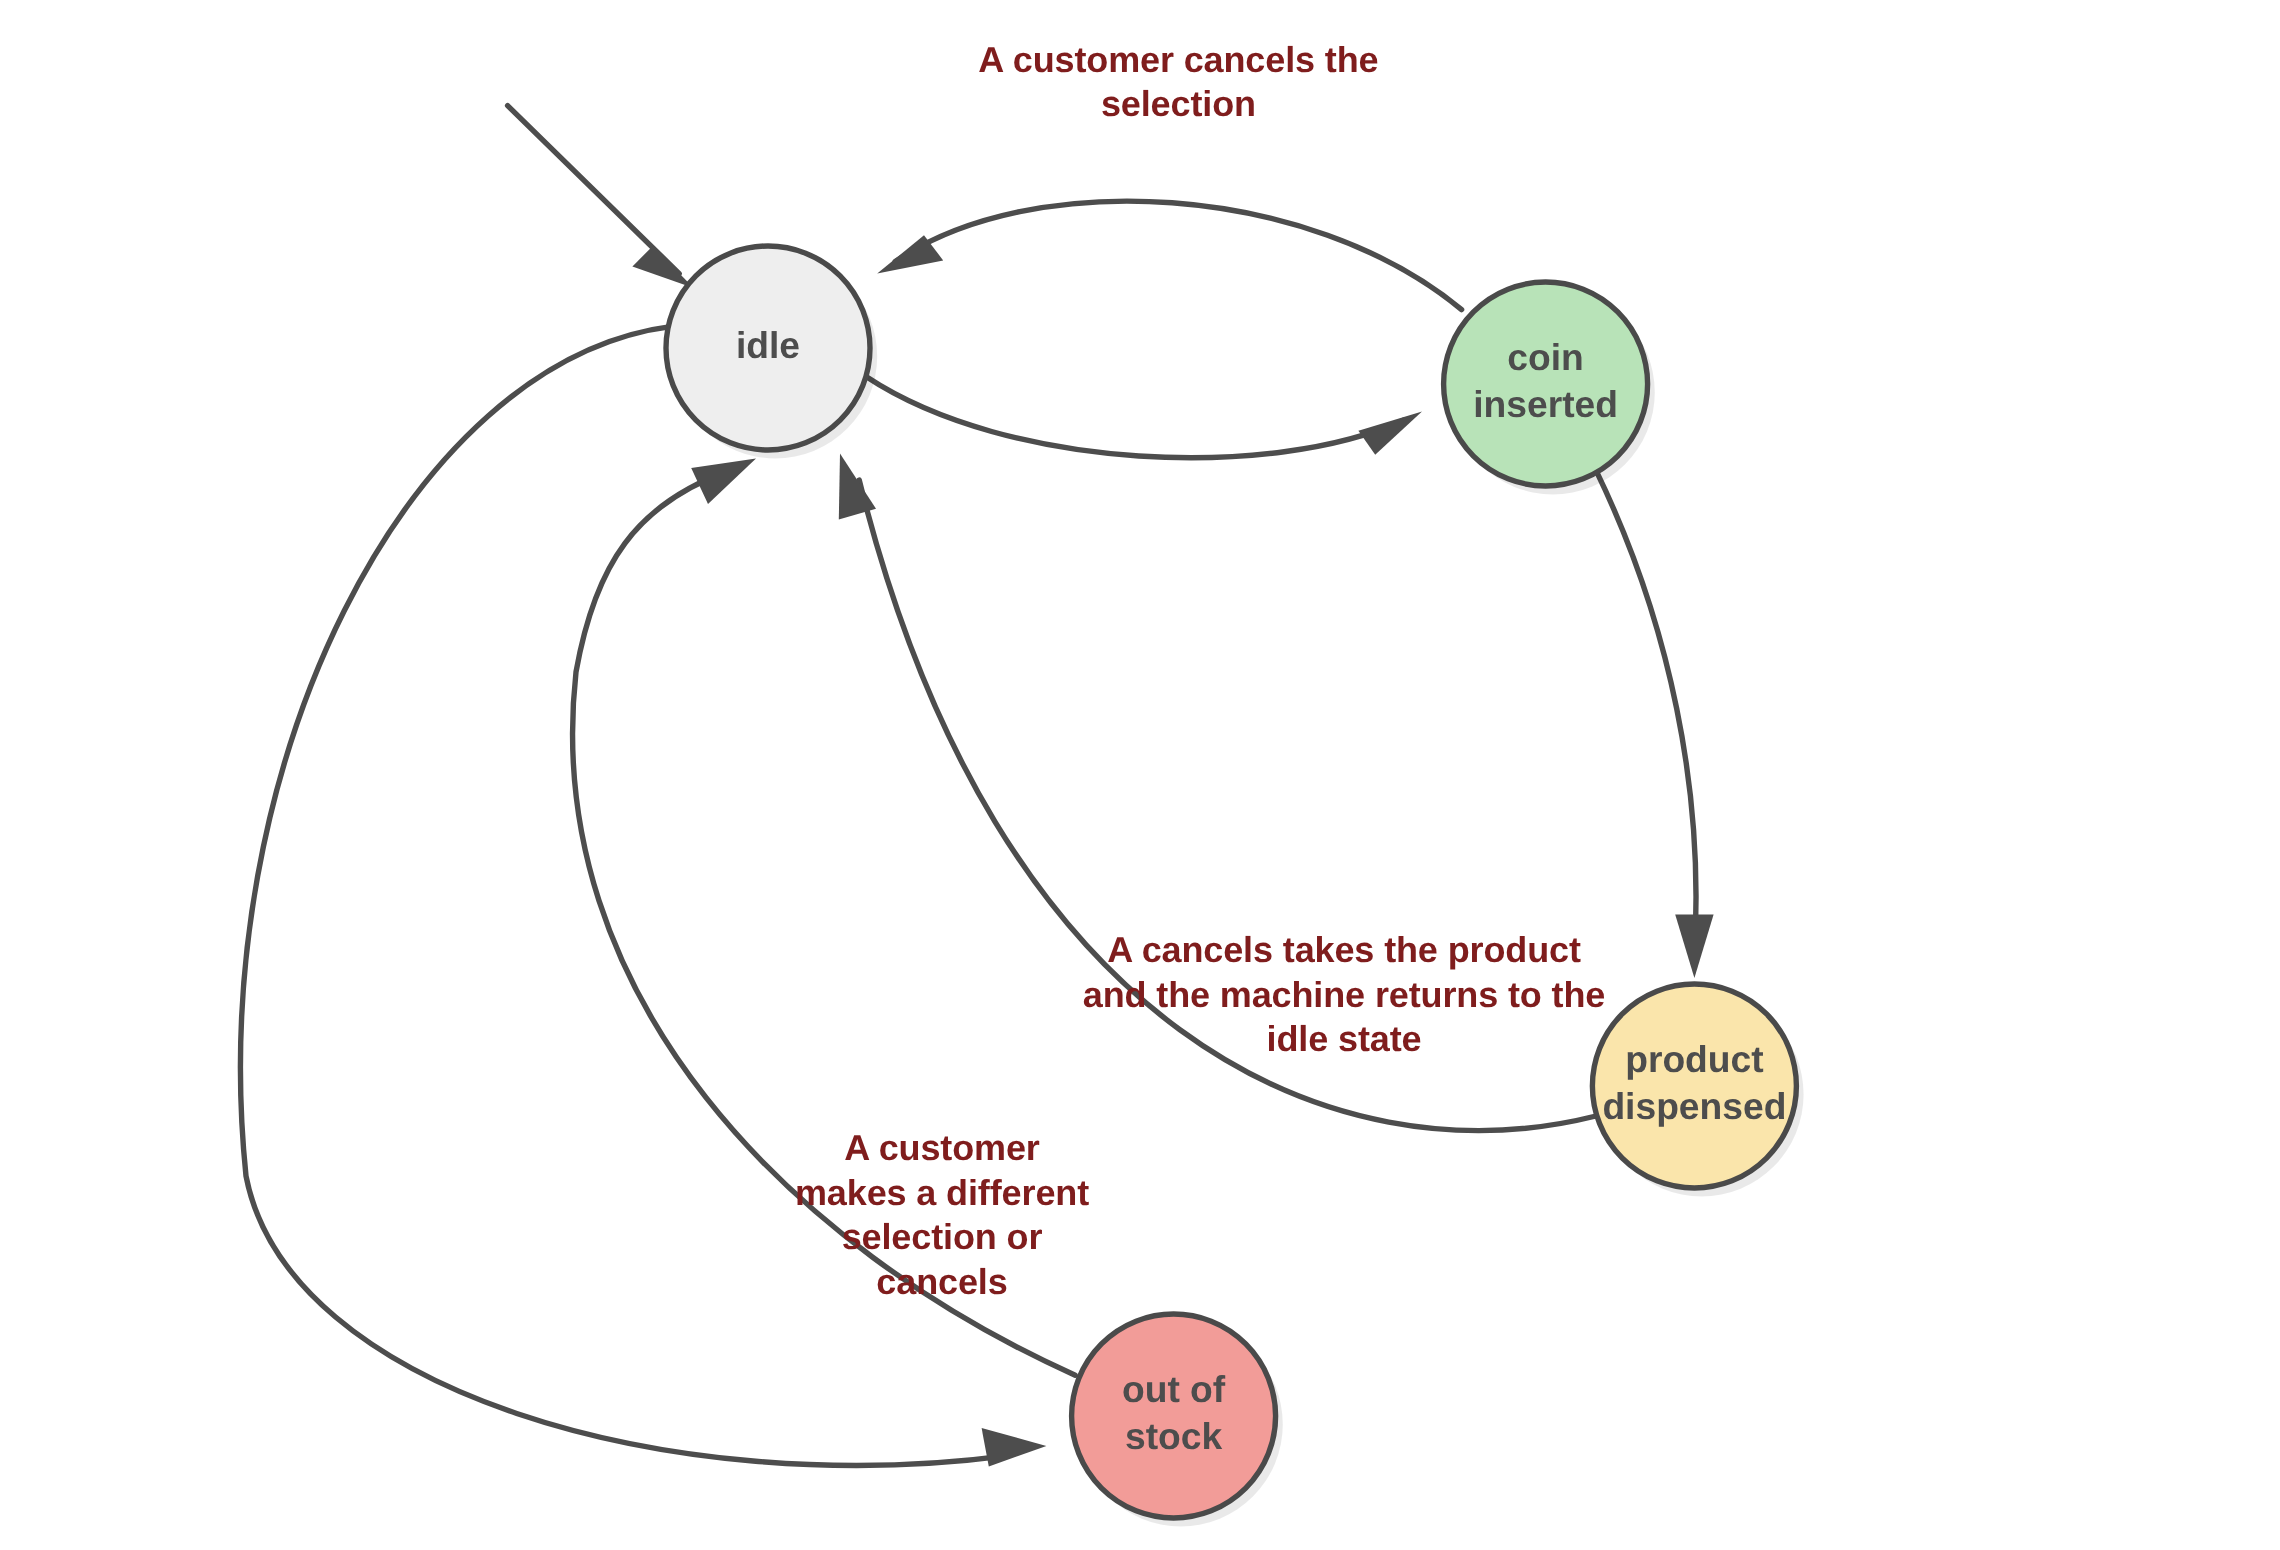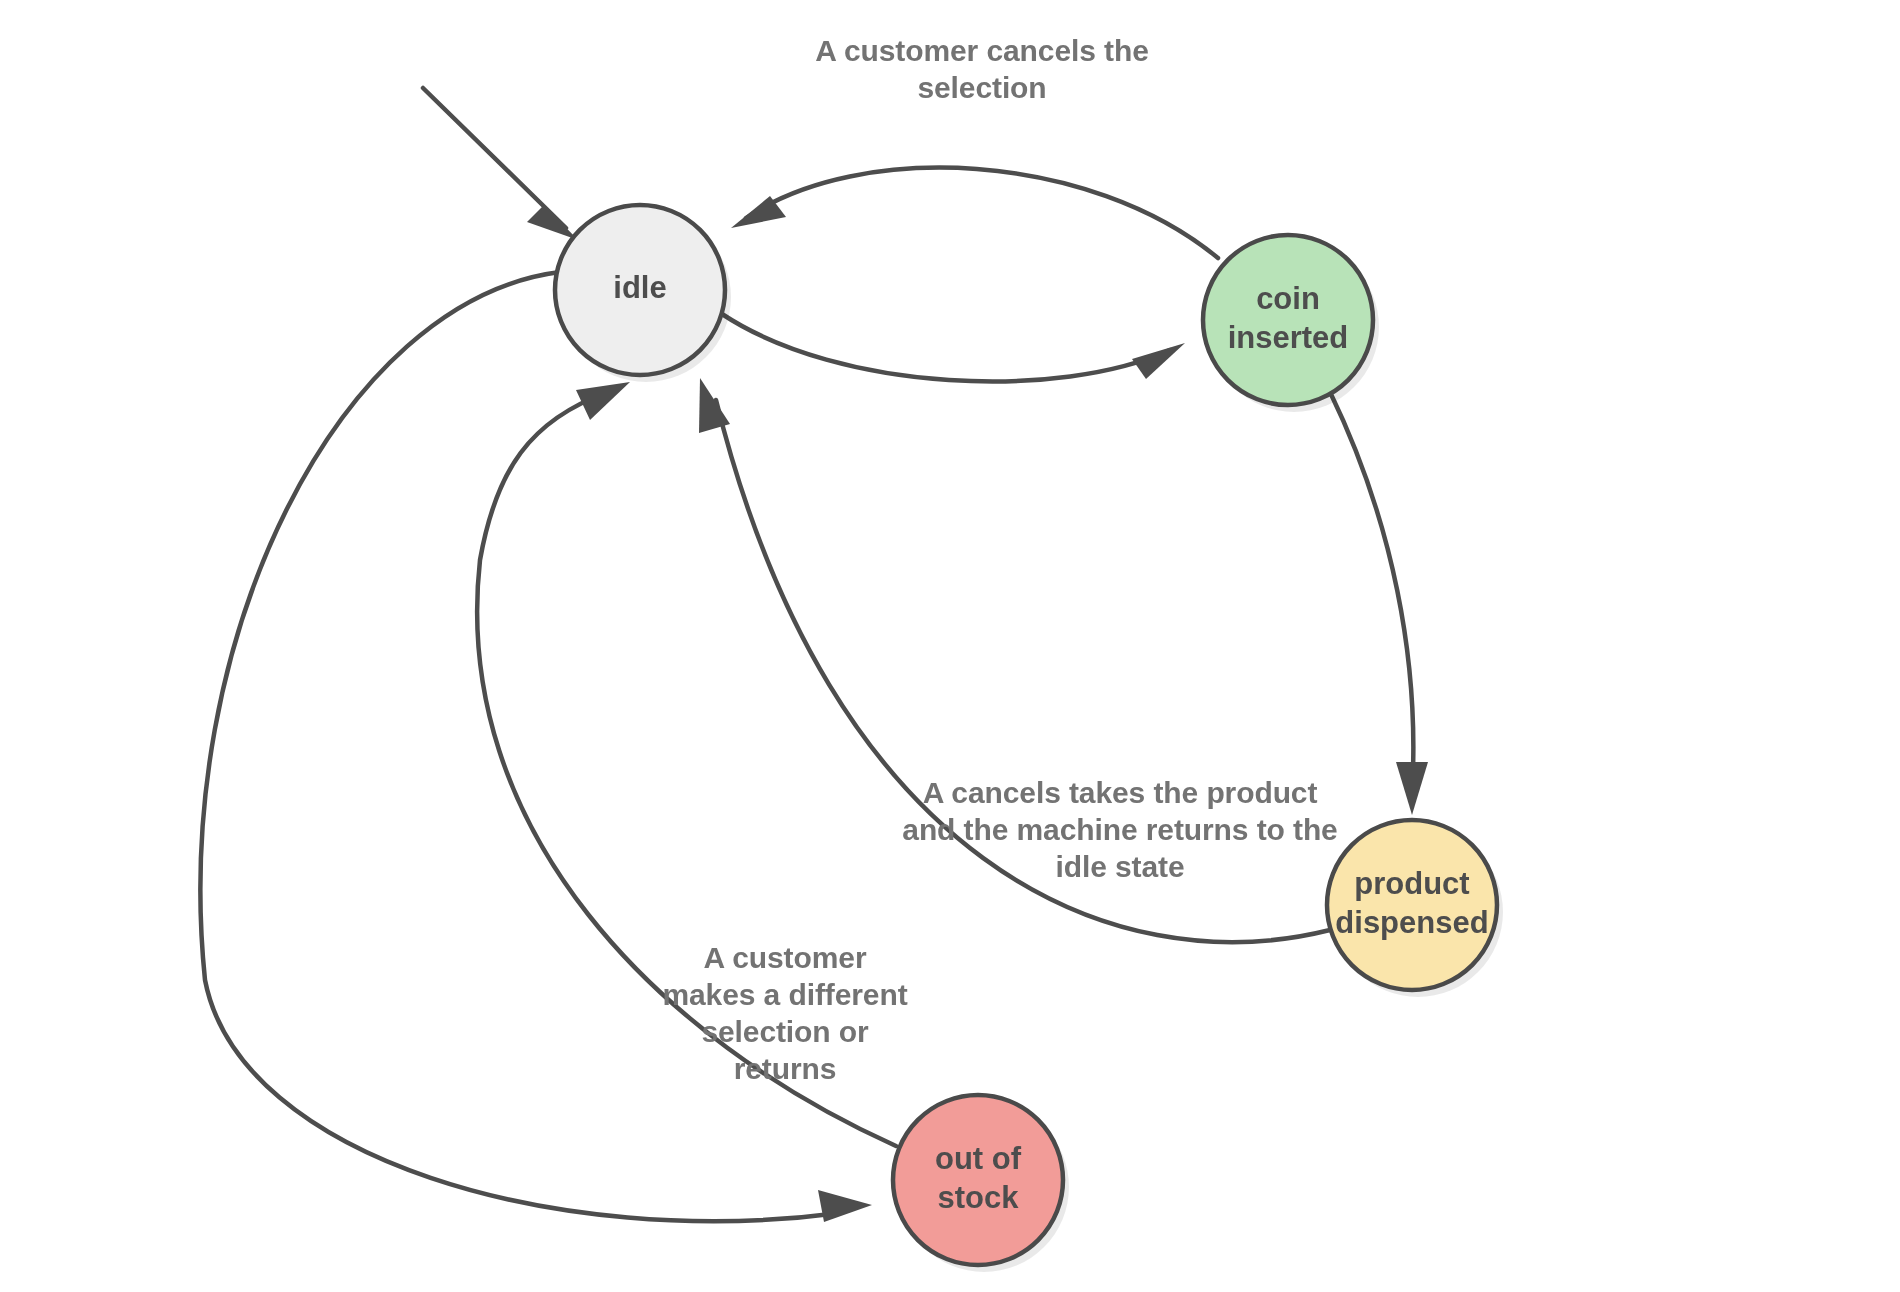--- a/index.html
+++ b/index.html
@@ -51,21 +51,21 @@
     font-weight: bold;
     fill: #4d4d4d;
     text-anchor: middle;
     dominant-baseline: middle;
   }
   .edge-label {
     position: absolute;
     font-family: "Liberation Sans", sans-serif;
     font-size: 30px;
     font-weight: bold;
-    color: #737373;
+    color: #7f1d1d;
     text-align: center;
     line-height: 1.23;
     white-space: pre-line;
     letter-spacing: -0.1px;
   }
 </style>
 </head>
 <body>
 
 <div id="diagram-root">
@@ -139,15 +139,15 @@
 
 
   <div class="edge-label" style="left:890px; top:775px; width:460px;">A cancels takes the product
 and the machine returns to the
 idle state</div>
 
 
   <div class="edge-label" style="left:640px; top:940px; width:290px;">A customer
 makes a different
 selection or
-returns</div>
+cancels</div>
 
 </div>
 
 </body></html>

